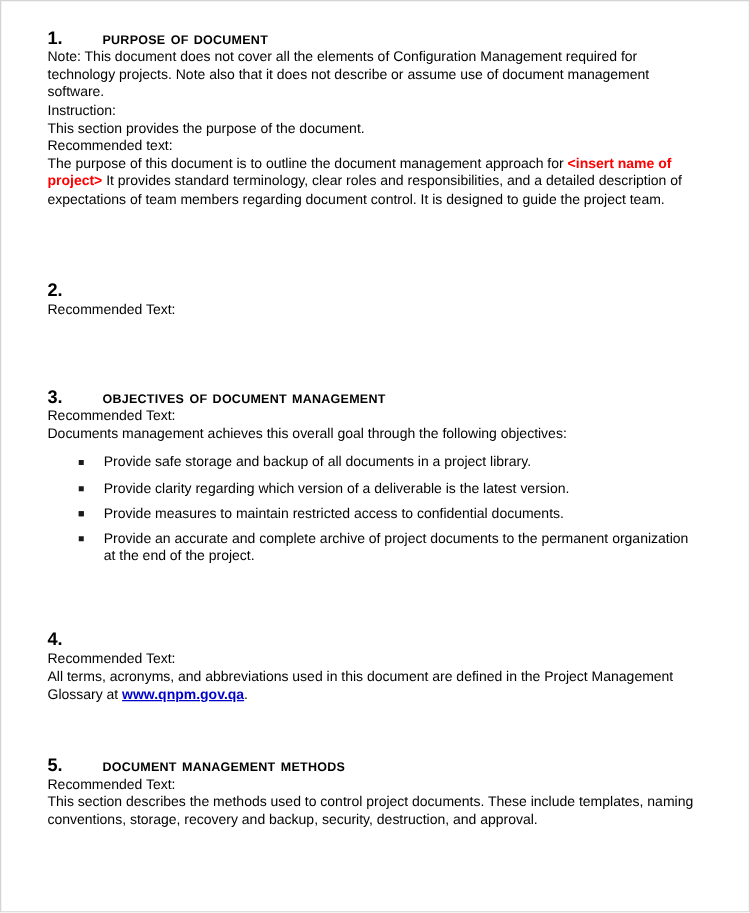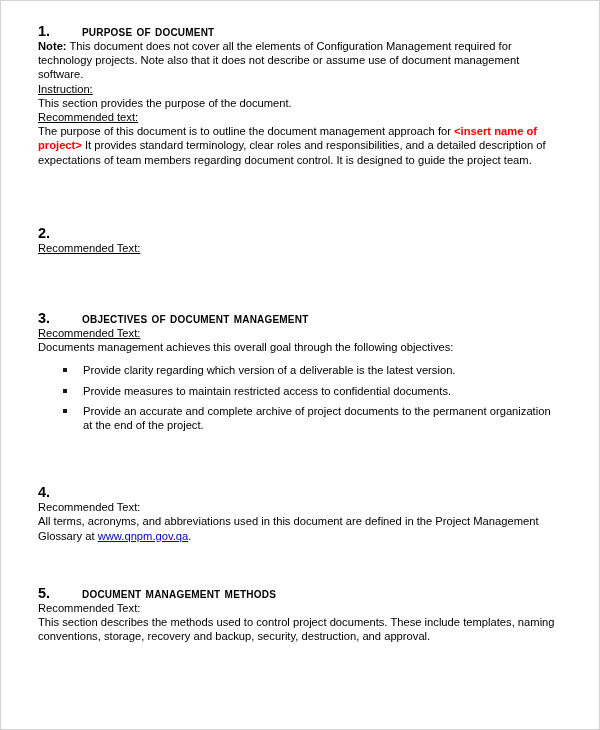--- a/index.html
+++ b/index.html
@@ -59,29 +59,30 @@
     line-height: 14.2px;
     margin: 0;
     padding: 0;
     color: #000;
     text-align: left;
   }
   .gap-xs { margin-top: 4px; }
   .gap-s  { margin-top: 7px; }
   .gap-m  { margin-top: 11px; }
   .gap-l  { margin-top: 16px; }
-  .label { margin-top: 8px; text-decoration: underline; }
-  b.strong { font-weight: bold; margin-top: 36px; }
+  .label { margin-top: 8px; }
+  b.strong { font-weight: normal; margin-top: 36px; }
   .red {
     color: #ff0000;
     font-weight: bold;
   }
   a.link {
     color: #0000cc;
     text-decoration: underline;
+    font-weight: bold;
   }
   
   ul.bullets {
     list-style: none;
     margin: 9px 0 0 0;
     padding: 0;
   }
   ul.bullets li {
     position: relative;
     padding-left: 45px;
@@ -126,20 +127,21 @@
 
     <div class="heading sec3">
       <span class="num">3.</span>
       <span class="title">Objectives of Document Management</span>
     </div>
 
     <p class="body label">Recommended Text:</p>
     <p class="body gap-l">Documents management achieves this overall goal through the following objectives:</p>
 
     <ul class="bullets">
+      <li><span class="sq"></span><span>Provide safe storage and backup of all documents in a project library.</span></li>
       <li><span class="sq"></span><span>Provide clarity regarding which version of a deliverable is the latest version.</span></li>
       <li><span class="sq"></span></li>
       <li><span class="sq"></span><span>Provide measures to maintain restricted access to confidential documents.</span></li>
       <li><span class="sq"></span><span>Provide an accurate and complete archive of project documents to the permanent organization at the end of the project.</span></li>
     </ul>
 
     <div class="heading sec4">
       <span class="num">4.</span>
     </div>
 

